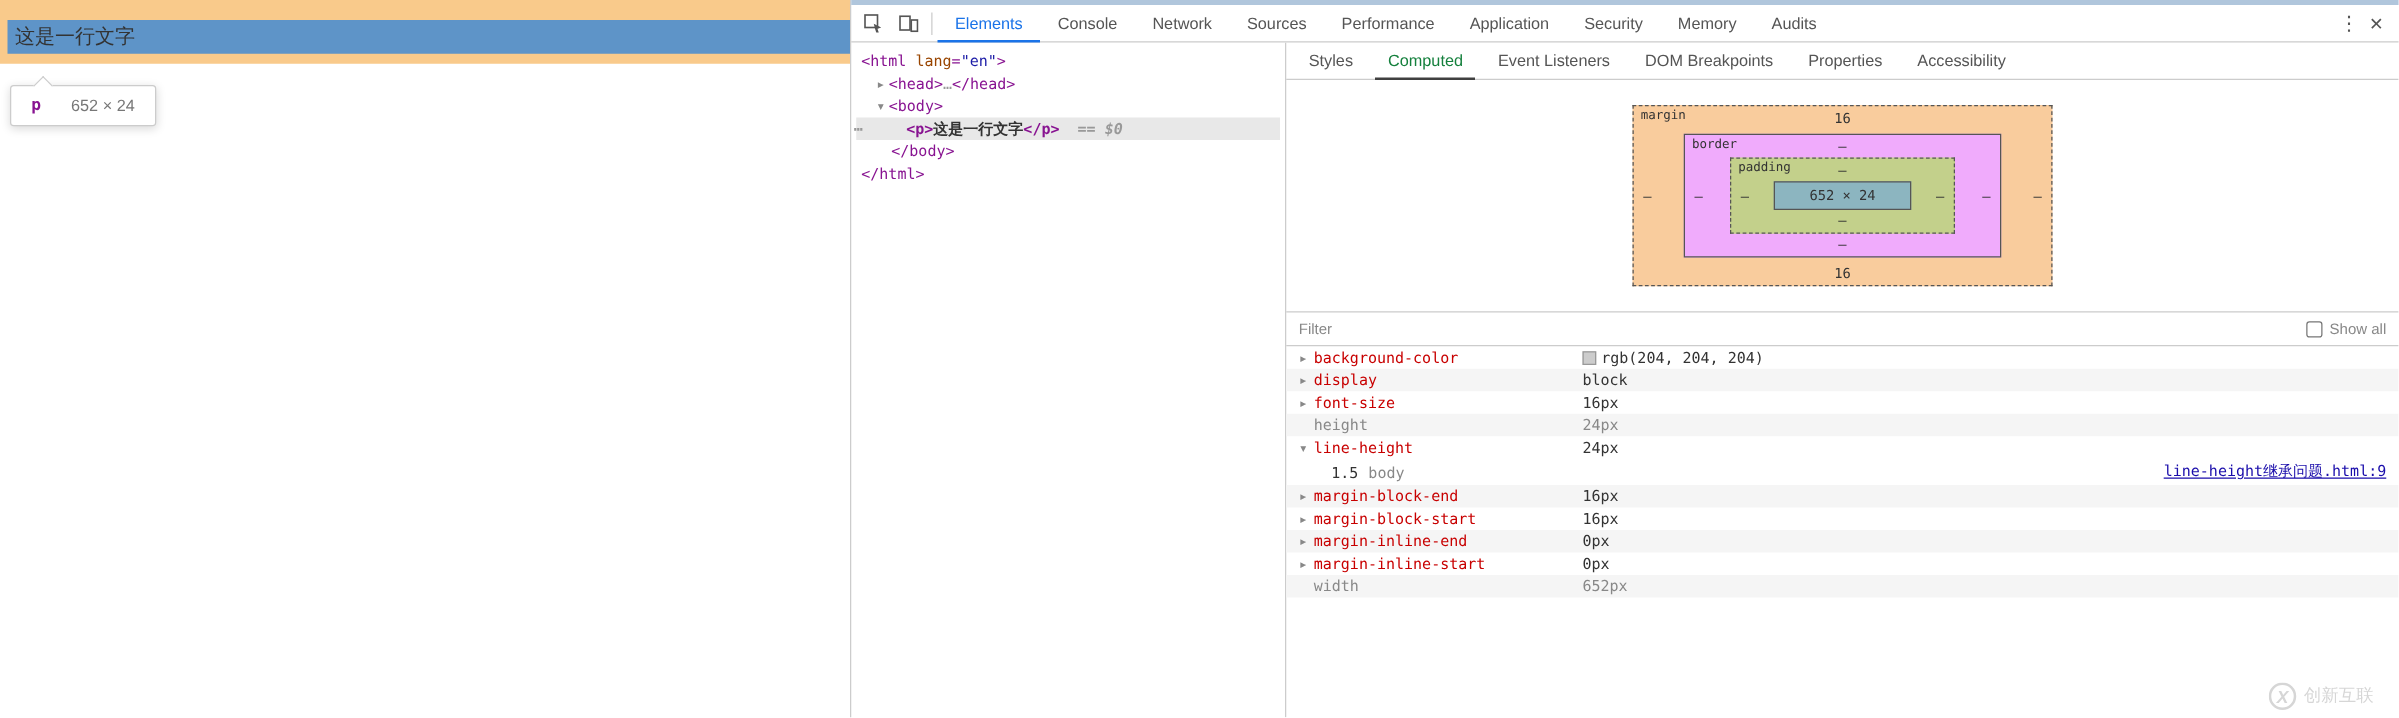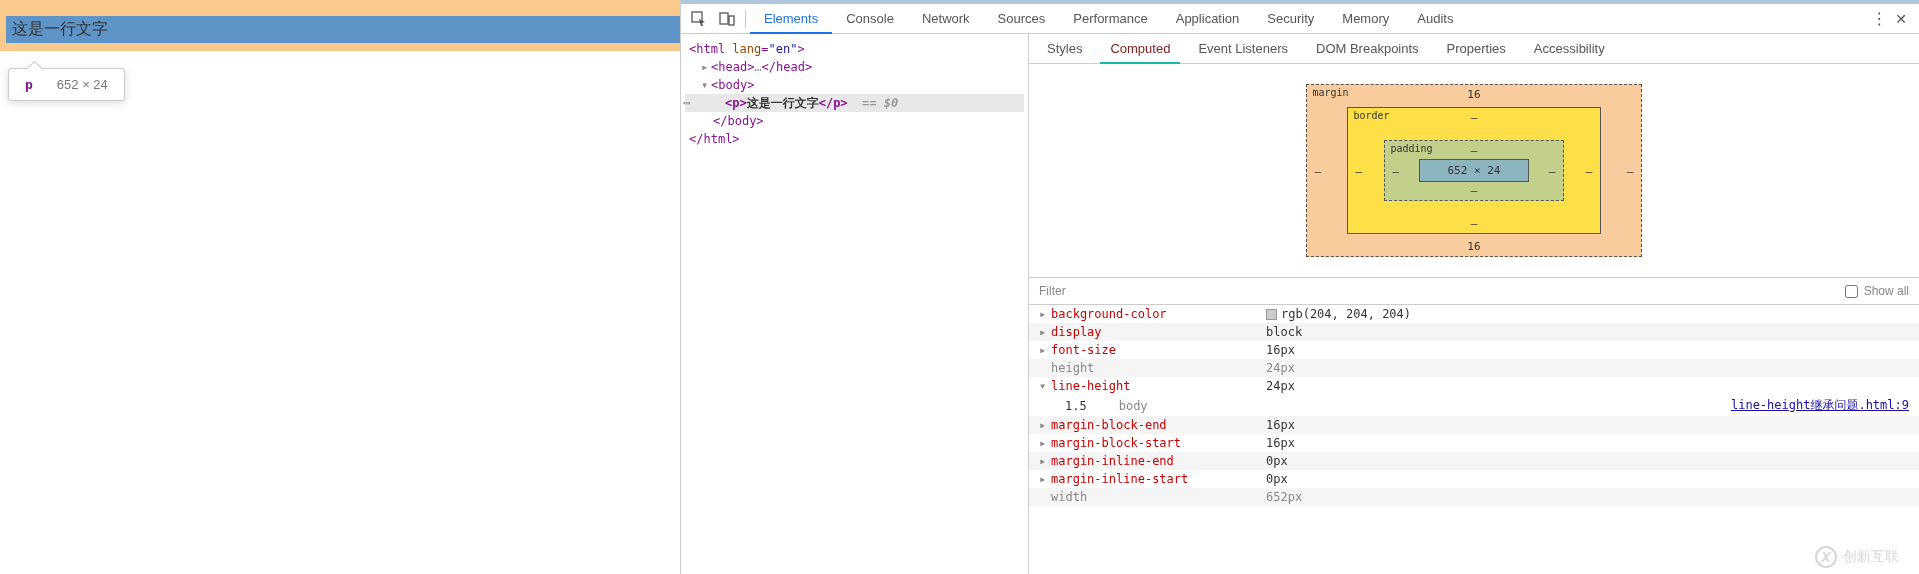--- a/index.html
+++ b/index.html
@@ -29,46 +29,46 @@
 .tag { color: #881391; }
 .attr-name { color: #994500; }
 .attr-val { color: #1a1aa6; }
 .doctype-txt { color: #999; }
 .eq0 { color: #999; font-style: italic; }
 .arrow { color: #888; display: inline-block; width: 10px; }
 
 .styles-pane { flex: 1; display: flex; flex-direction: column; }
 .styles-tabs { display: flex; border-bottom: 1px solid #ccc; height: 30px; padding: 0 8px; gap: 8px; }
 .styles-tab { padding: 0 10px; display: flex; align-items: center; color: #555; cursor: pointer; font-size: 13px; }
-.styles-tab.active { color: #7f1d1d; border-bottom: 2px solid #14b8a6; margin-bottom: -1px; }
+.styles-tab.active { color: #15803d; border-bottom: 2px solid #404040; margin-bottom: -1px; }
 
 .box-model-wrap { display: flex; justify-content: center; padding: 20px 0; }
 .bm { font-family: Consolas, monospace; font-size: 11px; text-align: center; }
 .bm-margin { background: #f9cc9d; border: 1px dashed #555; padding: 22px 40px; position: relative; }
-.bm-border { background: #fde047; border: 1px solid #555; padding: 32px 36px; position: relative; }
+.bm-border { background: #f0abfc; border: 1px solid #555; padding: 18px 36px; position: relative; }
 .bm-padding { background: #c3d08b; border: 1px dashed #555; padding: 18px 34px; position: relative; }
 .bm-content { background: #8cb5c0; border: 1px solid #555; padding: 4px 28px; color: #333; }
 .bm-label { position: absolute; top: 2px; left: 6px; font-size: 10px; color: #333; }
 .bm-val-top { position: absolute; top: 3px; left: 50%; transform: translateX(-50%); }
 .bm-val-bot { position: absolute; bottom: 3px; left: 50%; transform: translateX(-50%); }
 .bm-val-l { position: absolute; left: 8px; top: 50%; transform: translateY(-50%); }
 .bm-val-r { position: absolute; right: 8px; top: 50%; transform: translateY(-50%); }
 
 .filter-row { display: flex; align-items: center; border-top: 1px solid #ccc; border-bottom: 1px solid #ccc; padding: 6px 10px; color: #888; font-size: 12px; }
 .filter-right { margin-left: auto; display: flex; align-items: center; gap: 6px; }
 
 .props { font-family: Consolas, monospace; font-size: 12px; }
 .prop-row { display: flex; padding: 2px 10px; align-items: center; }
 .prop-row.alt { background: #f5f5f5; }
 .prop-arrow { color: #888; width: 12px; }
 .prop-name { color: #c80000; flex: 0 0 215px; }
 .prop-name.dim { color: #888; }
 .prop-val { color: #333; }
 .prop-val.dim { color: #888; }
-.prop-sub { padding-left: 26px; display: flex; gap: 32px; }
+.prop-sub { padding-left: 26px; display: flex; gap: 8px; }
 .prop-link { color: #1a0dab; text-decoration: underline; cursor: pointer; margin-left: auto; }
 .swatch { display: inline-block; width: 11px; height: 11px; background: #ccc; border: 1px solid #999; vertical-align: middle; margin-right: 4px; }
 
 .watermark { position: fixed; bottom: 6px; right: 20px; opacity: 0.2; font-size: 14px; color: #333; display: flex; align-items: center; gap: 6px; }
 .wm-logo { width: 22px; height: 22px; border: 2px solid #333; border-radius: 50%; display: flex; align-items: center; justify-content: center; font-style: italic; font-weight: bold; }
 </style>
 </head>
 <body>
 
 <div class="container">

